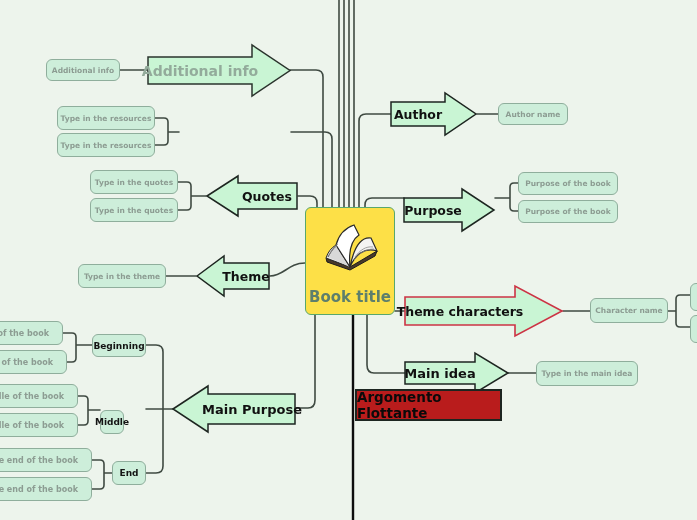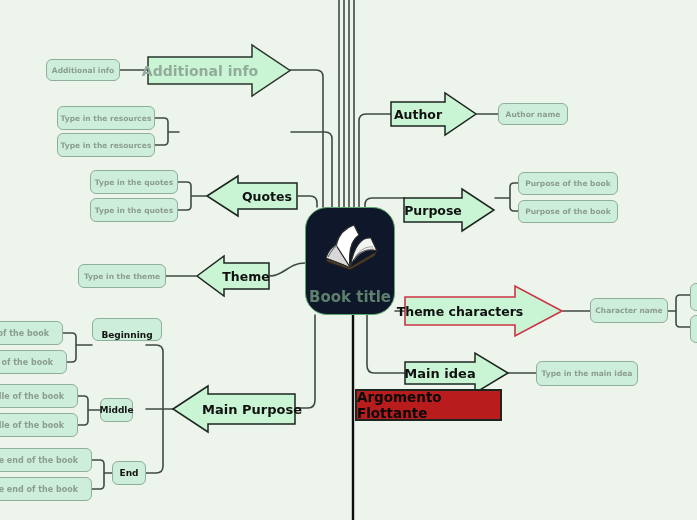--- a/index.html
+++ b/index.html
@@ -11,21 +11,21 @@
        font-size:7.5px;box-sizing:border-box;white-space:nowrap;}
   .box.dark{color:#141414;font-size:9px;}
   .box.fragment{justify-content:flex-end;padding-right:13px;font-size:8px;}
   .edgebox{position:absolute;z-index:2;background:#cdeeda;border:1px solid #8fae9c;border-radius:6px;box-sizing:border-box;}
   .arrow{position:absolute;z-index:2;}
   .arrow svg{position:absolute;left:0;top:0;overflow:visible;}
   .arrow .lbl{position:absolute;font-weight:bold;color:#111;white-space:nowrap;
               transform:translate(-50%,-50%);}
   .arrow .lbl.ghost{color:#93ab9b;}
   .central{position:absolute;left:305px;top:207px;width:90px;height:108px;z-index:2;
-           background:#0f172a;border:1px solid #59a76d;border-radius:22px;box-sizing:border-box;}
+           background:#fde047;border:1px solid #59a76d;border-radius:6px;box-sizing:border-box;}
   .central .booksvg{position:absolute;left:50%;top:14px;transform:translateX(-50%);}
   .central .title{position:absolute;left:0;right:0;bottom:8px;text-align:center;
                   font-weight:bold;font-size:15px;color:#5e7f6c;}
   .floating{position:absolute;left:355px;top:389px;width:147px;height:32px;z-index:3;
             background:#b91c1c;border:2px solid #1d2520;box-sizing:border-box;
             display:flex;align-items:center;justify-content:center;
             font-weight:bold;font-size:13.5px;color:#0a0a0a;}
 </style>
 </head>
 <body>
@@ -156,31 +156,31 @@
     <span>Argomento Flottante</span>
   </div>
 
   <div class="arrow" style="left:172px;top:385px;width:124px;height:48px;">
     <svg width="124" height="48">
         <polygon points="1,24 36,1 36,9 123,9 123,39 36,39 36,47" fill="#c9f5d4" stroke="#1d2520" stroke-width="1.5"></polygon>
       </svg>
     <span class="lbl" style="left:80px;top:24px;font-size:13px;">Main Purpose</span>
   </div>
 
-  <div class="box dark" style="left:92px;top:318px;width:70px;height:23px;align-items:flex-end;">
+  <div class="box dark" style="left:92px;top:334px;width:54px;height:23px;">
     <span>Beginning</span>
   </div>
   <div class="box fragment" style="left:-120px;top:321px;width:183px;height:24px;">
     <span>ng of the book</span>
   </div>
   <div class="box fragment" style="left:-120px;top:350px;width:187px;height:24px;">
     <span>ng of the book</span>
   </div>
 
-  <div class="box dark" style="left:100px;top:398px;width:33px;height:24px;">
+  <div class="box dark" style="left:100px;top:410px;width:24px;height:24px;">
     <span>Middle</span>
   </div>
   <div class="box fragment" style="left:-120px;top:384px;width:198px;height:24px;">
     <span>middle of the book</span>
   </div>
   <div class="box fragment" style="left:-120px;top:413px;width:198px;height:24px;">
     <span>middle of the book</span>
   </div>
 
   <div class="box dark" style="left:112px;top:461px;width:34px;height:24px;">

